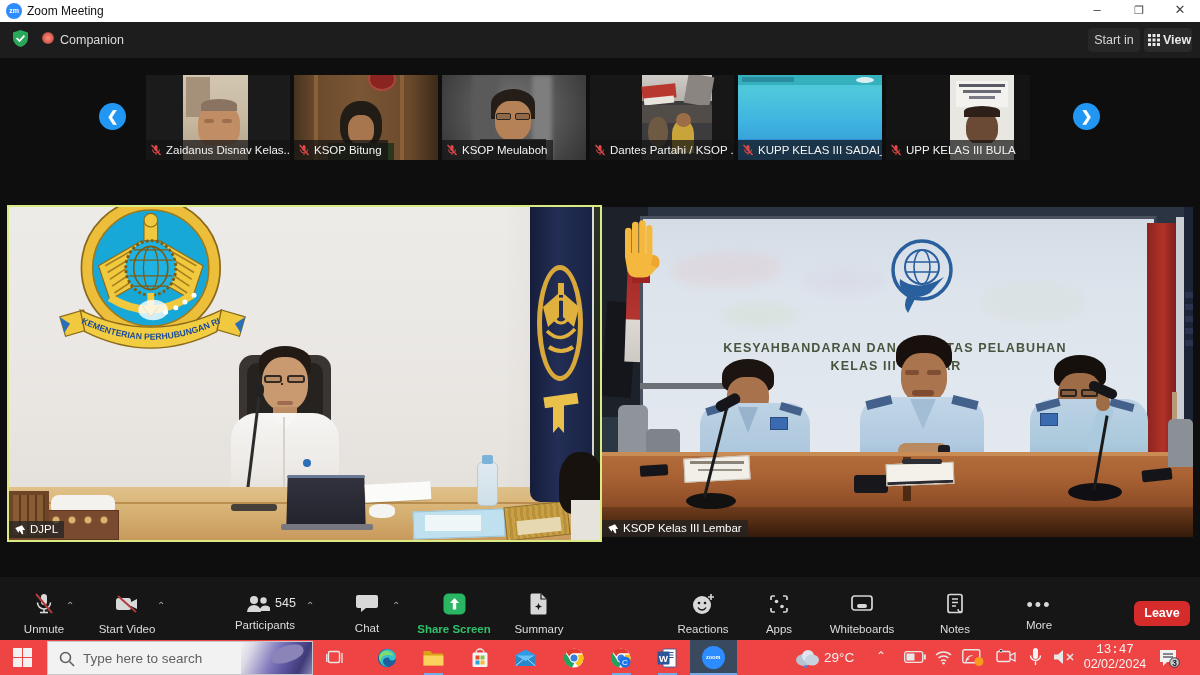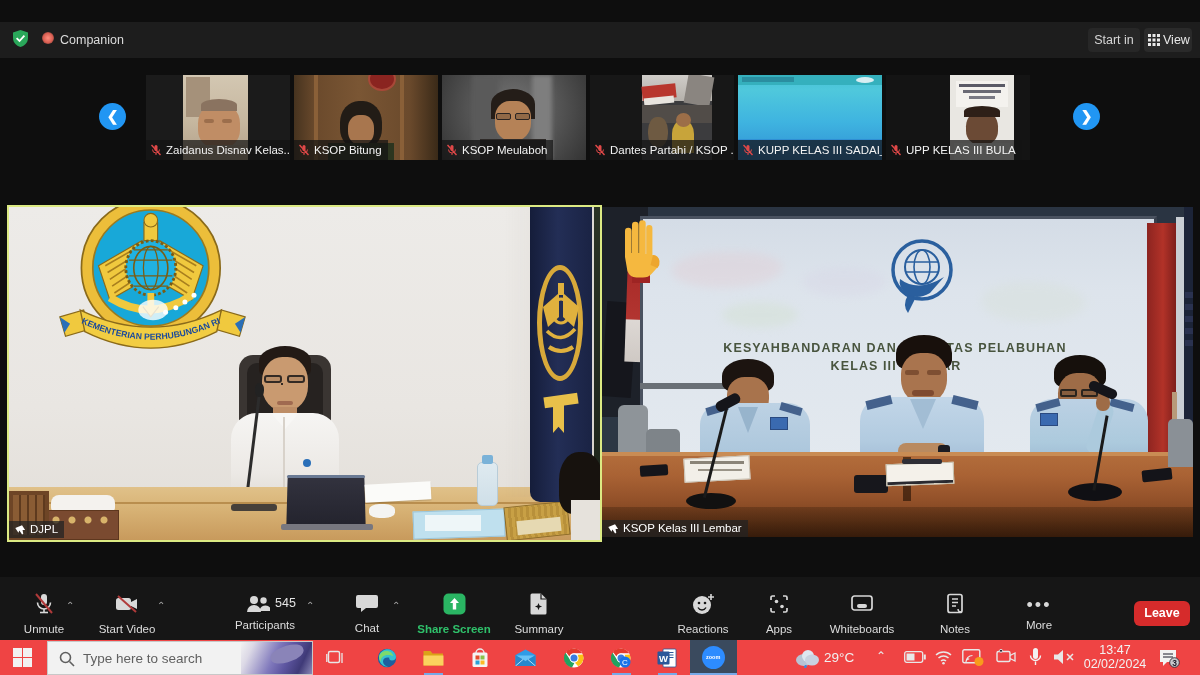--- a/index.html
+++ b/index.html
@@ -39,30 +39,37 @@
   .titem .lbl { font-size:11.5px; color:#dddddd; margin-top:3px; }
   .caret { position:absolute; color:#a8a8a8; font-size:10px; top:23px; }
 
   
   #taskbar { position:absolute; left:0; top:640px; width:1200px; height:35px; background:#ef4444; }
 </style>
 </head>
 <body>
 <div id="root">
 
+  <div id="titlebar">
+    <div class="zm">zm</div>
+    <div class="t">Zoom Meeting</div>
+    <div class="winbtn" style="right:86px;">–</div>
+    <div class="winbtn" style="right:44px; font-size:11px;">❐</div>
+    <div class="winbtn" style="right:3px;">✕</div>
+  </div>
 
   <div id="topbar">
     <svg class="abs" style="left:13px; top:8px;" width="15" height="17" viewBox="0 0 15 17">
       <path d="M7.5 0 L15 2.5 V8 C15 13 11 16 7.5 17 C4 16 0 13 0 8 V2.5 Z" fill="#2aa75a"></path>
       <path d="M3.6 8.2 L6.5 11 L11.4 5.6" stroke="#fff" stroke-width="1.8" fill="none"></path>
     </svg>
     <div class="abs" style="left:42px; top:10px; width:12px; height:12px; border-radius:50%; background:radial-gradient(circle at 50% 50%, #ff8d7e 0%, #d95f52 55%, rgba(120,40,35,0.2) 100%);"></div>
     <div class="abs" style="left:60px; top:11px; font-size:12.5px; color:#dcdcdc;">Companion</div>
     <div class="abs" style="left:1088px; top:6px; width:52px; height:24px; background:#272727; border-radius:4px; color:#d6d6d6; font-size:12.5px; text-align:center; line-height:24px;">Start in</div>
-    <div class="abs" style="left:1144px; top:6px; width:48px; height:24px; background:#2a2a2a; border-radius:4px; color:#e8e8e8; font-size:12.5px; line-height:24px;">
+    <div class="abs" style="left:1144px; top:6px; width:48px; height:24px; background:#2a2a2a; border-radius:4px; color:#e8e8e8; font-size:12.5px; line-height:24px;font-weight:bold;">
       <svg style="position:absolute; left:4px; top:6px;" width="12" height="12" viewBox="0 0 12 12">
         <rect x="0" y="0" width="3" height="3" fill="#e8e8e8"></rect>
           <rect x="4.5" y="0" width="3" height="3" fill="#e8e8e8"></rect>
           <rect x="9" y="0" width="3" height="3" fill="#e8e8e8"></rect>
         <rect x="0" y="4.5" width="3" height="3" fill="#e8e8e8"></rect>
           <rect x="4.5" y="4.5" width="3" height="3" fill="#e8e8e8"></rect>
           <rect x="9" y="4.5" width="3" height="3" fill="#e8e8e8"></rect>
         <rect x="0" y="9" width="3" height="3" fill="#e8e8e8"></rect>
           <rect x="4.5" y="9" width="3" height="3" fill="#e8e8e8"></rect>
           <rect x="9" y="9" width="3" height="3" fill="#e8e8e8"></rect>
@@ -622,21 +629,21 @@
     </svg>
     <svg class="abs" style="left:1029px; top:7px;" width="13" height="21" viewBox="0 0 13 21">
       <rect x="4" y="1" width="5" height="11" rx="2.5" fill="#f2f2f2"></rect>
       <path d="M1.5 8.5 a5 5 0 0 0 10 0" fill="none" stroke="#f2f2f2" stroke-width="1.4"></path>
       <line x1="6.5" y1="14.5" x2="6.5" y2="18" stroke="#f2f2f2" stroke-width="1.4"></line>
     </svg>
     <svg class="abs" style="left:1053px; top:9px;" width="22" height="16" viewBox="0 0 22 16">
       <path d="M1 5.5 h4 l5 -4.5 v14 l-5 -4.5 h-4 Z" fill="#e8e8e8"></path>
       <path d="M14 5 l6 6 M20 5 l-6 6" stroke="#e8e8e8" stroke-width="1.5"></path>
     </svg>
-    <div class="abs" style="left:1082px; top:3px; width:66px; text-align:center; font-size:12.5px; color:#f2f2f2;">13:47</div>
+    <div class="abs" style="left:1082px; top:3px; width:66px; text-align:center; font-size:12.5px; color:#f2f2f2;font-family:Liberation Mono, monospace;">13:47</div>
     <div class="abs" style="left:1076px; top:17px; width:78px; text-align:center; font-size:12.5px; color:#f2f2f2;">02/02/2024</div>
     <svg class="abs" style="left:1158px; top:8px;" width="22" height="20" viewBox="0 0 22 20">
       <path d="M2 2 h16 v12 h-9 l-4 4 v-4 h-3 Z" fill="#f2f2f2"></path>
       <path d="M5 6 h10 M5 9 h10" stroke="#1d1d2a" stroke-width="1.2"></path>
       <circle cx="16.5" cy="14.5" r="4.8" fill="#c8c8cc" stroke="#1d1d2a" stroke-width="0.8"></circle>
       <text x="16.5" y="17.6" font-size="8.5" font-weight="bold" fill="#1d1d2a" text-anchor="middle" font-family="Liberation Sans,sans-serif">3</text>
     </svg>
   </div>
 
 </div>

